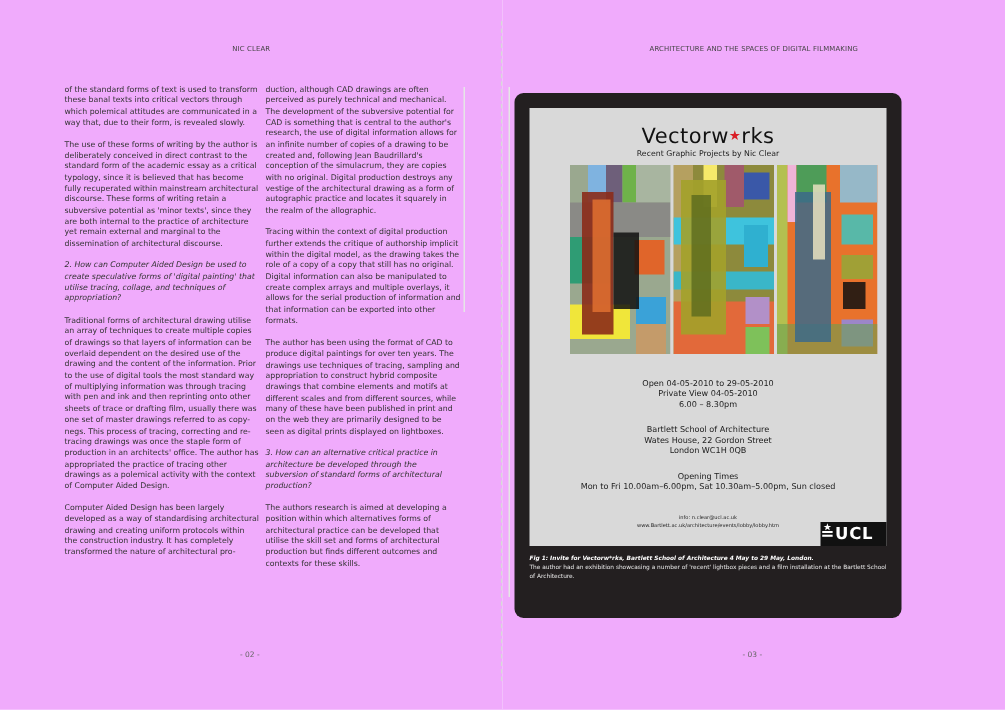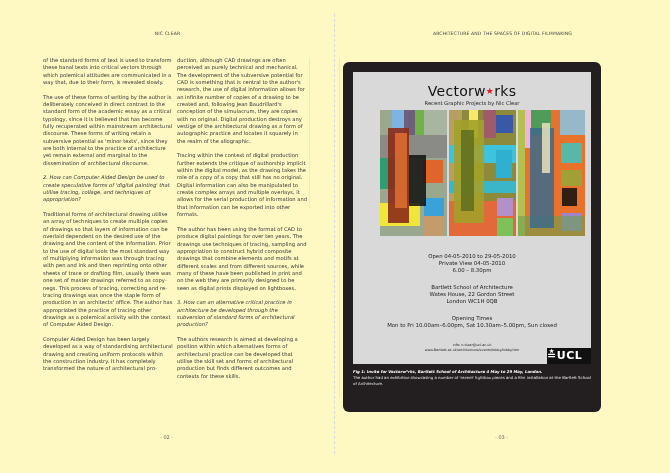--- a/index.html
+++ b/index.html
@@ -1,17 +1,17 @@
 <!DOCTYPE html>
 <html><head>
 <meta charset="utf-8">
 <style>
   html,body{margin:0;padding:0;}
   body{width:670px;height:473px;background:#fff;position:relative;overflow:hidden;font-family:"DejaVu Sans",sans-serif;color:#3a3a3a;}
-  .page{position:absolute;top:0;height:473px;background:#fef9c3;}
+  .page{position:absolute;top:0;height:473px;background:#f0abfc;}
   .page.left{left:0;width:335px;}
   .page.right{left:335px;width:335px;}
   .gutter{position:absolute;left:334px;top:14px;width:0;height:440px;border-left:1px dashed #d8d8d8;}
   .header{position:absolute;top:31px;font-size:4.6px;letter-spacing:0.1px;color:#444;text-transform:uppercase;white-space:nowrap;}
   .left .header{left:0;width:335px;text-align:center;}
   .right .header{left:0;width:335px;text-align:center;}
   .col{position:absolute;top:57px;width:130px;font-size:5.2px;line-height:7.35px;color:#333;}
   .col p{margin:0 0 7.3px 0;}
   .col p.q{font-style:italic;}
   .col1{left:43px;}

